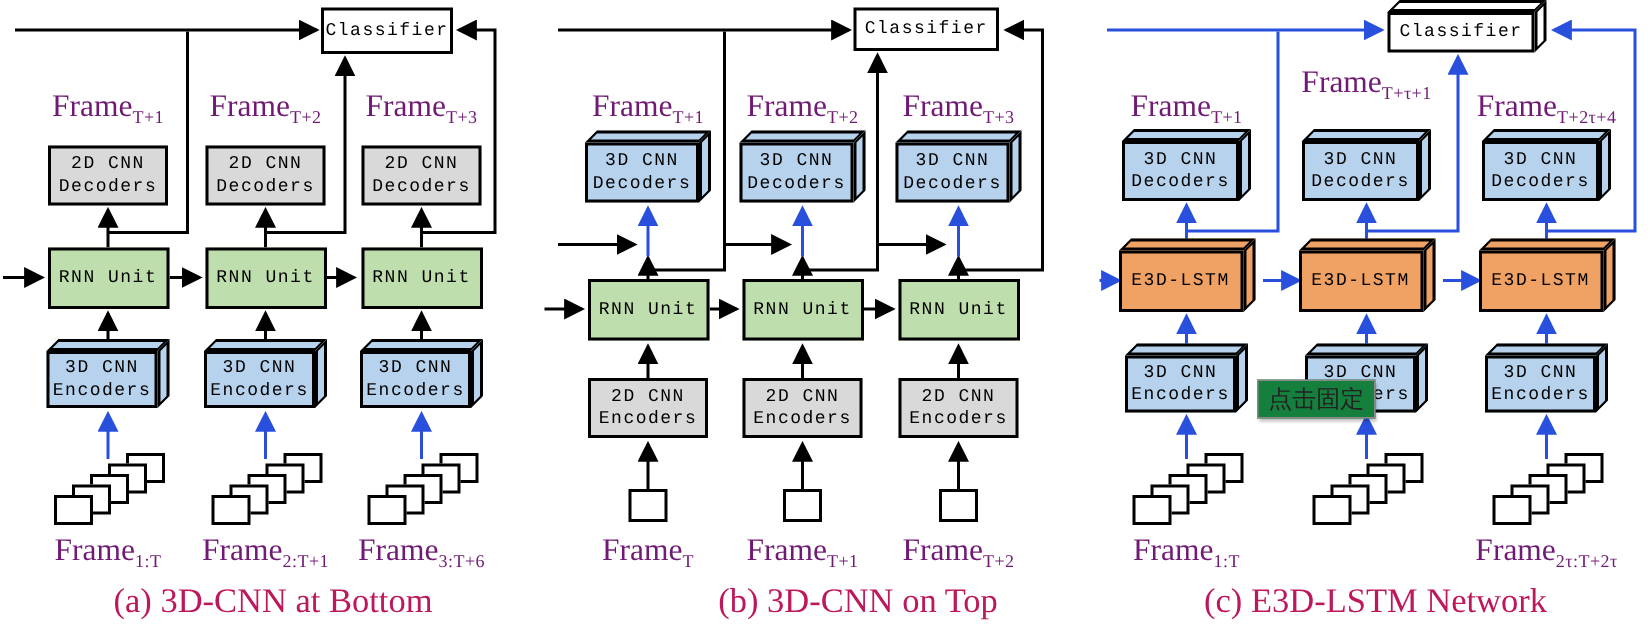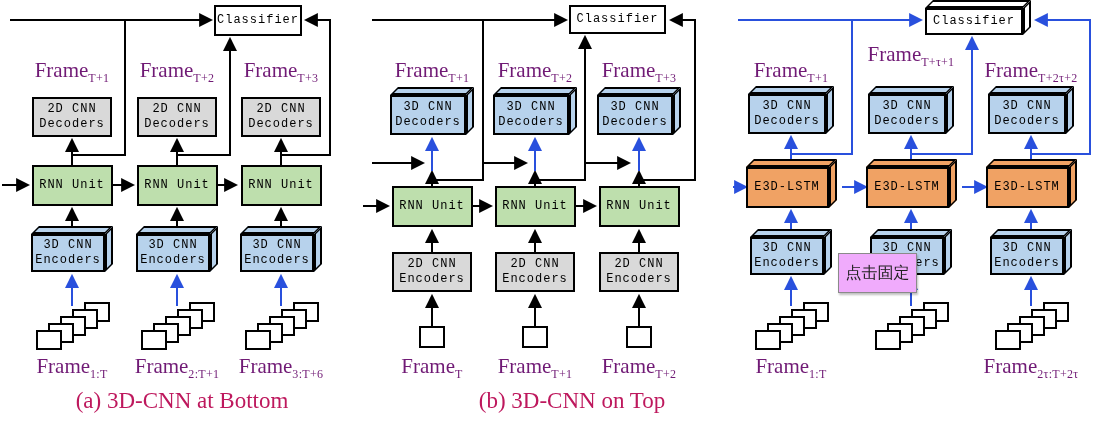--- a/index.html
+++ b/index.html
@@ -30,22 +30,22 @@
   .fl{position:absolute;transform:translateX(-50%);white-space:nowrap;z-index:2;color:#701a75;
       font-family:"Liberation Serif","DejaVu Serif",serif;font-size:21px;}
   .fl sub{font-size:12px;letter-spacing:0.3px;}
   .caption{position:absolute;transform:translateX(-50%);white-space:nowrap;z-index:2;color:#be185d;
       font-family:"Liberation Serif","DejaVu Serif",serif;font-size:23px;}
 
   .sheetwrap{position:absolute;width:74px;height:48px;z-index:2;}
   .sheet{position:absolute;box-sizing:border-box;width:26px;height:20px;background:#fff;border:2px solid #000;}
   .square{position:absolute;box-sizing:border-box;width:26px;height:22px;background:#fff;border:2px solid #000;z-index:2;}
 
-  .tooltip{position:absolute;left:838px;top:253px;width:79px;height:40px;box-sizing:border-box;
-           background:#f0abfc;border:1px solid #8a8a8a;box-shadow:1px 2px 2px rgba(0,0,0,0.25);
+  .tooltip{position:absolute;left:838px;top:253px;width:79px;height:26px;box-sizing:border-box;
+           background:#15803d;border:1px solid #8a8a8a;box-shadow:1px 2px 2px rgba(0,0,0,0.25);
            display:flex;align-items:center;justify-content:center;z-index:6;
            font-family:"DejaVu Sans","Liberation Sans",sans-serif;font-size:16px;color:#222;}
 </style>
 </head>
 <body>
 
 <div id="canvas">
   <svg id="wires" width="1100" height="426">
     <defs>
       <marker id="ah-k" viewBox="0 0 10 10" refX="8.5" refY="5" markerWidth="7" markerHeight="7" orient="auto">
@@ -216,20 +216,21 @@
     </div>
     <div class="node st-g" style="left: 599px; top: 252px; width: 80px; height: 40px;">
       <span class="bl">2D CNN</span>
       <span class="bl">Encoders</span>
     </div>
     <div class="square" style="left: 626px; top: 326px;"></div>
     <div class="fl" style="left: 639px; top: 354px;"><span>Frame</span><sub>T+2</sub></div>
     <div class="node st-w d3" style="left: 925px; top: 8px; width: 98px; height: 27px;">
       <span class="bl">Classifier</span>
     </div>
+    <div class="caption" style="left: 917px; top: 388px;">(c) E3D-LSTM Network</div>
     <div class="fl" style="left: 791px; top: 58px;"><span>Frame</span><sub>T+1</sub></div>
     <div class="node st-b d3" style="left: 748px; top: 94px; width: 78px; height: 40px;">
       <span class="bl">3D CNN</span>
       <span class="bl">Decoders</span>
     </div>
     <div class="node st-o d3" style="left: 745.5px; top: 167px; width: 83px; height: 41px;">
       <span class="bl">E3D-LSTM</span>
     </div>
     <div class="node st-b d3" style="left: 750px; top: 237px; width: 74px; height: 38px;">
       <span class="bl">3D CNN</span>
@@ -255,21 +256,21 @@
       <span class="bl">3D CNN</span>
       <span class="bl">Encoders</span>
     </div>
     <div class="sheetwrap" style="left: 875px; top: 302px;">
       <span class="sheet" style="left: 48px; top: 0px;"></span>
       <span class="sheet" style="left: 36px; top: 7px;"></span>
       <span class="sheet" style="left: 24px; top: 14px;"></span>
       <span class="sheet" style="left: 12px; top: 21px;"></span>
       <span class="sheet" style="left: 0px; top: 28px;"></span>
     </div>
-    <div class="fl" style="left: 1031px; top: 58px;"><span>Frame</span><sub>T+2τ+2</sub></div>
+    <div class="fl" style="left: 1031px; top: 58px;"><span>Frame</span><sub>T+2τ+4</sub></div>
     <div class="node st-b d3" style="left: 988px; top: 94px; width: 78px; height: 40px;">
       <span class="bl">3D CNN</span>
       <span class="bl">Decoders</span>
     </div>
     <div class="node st-o d3" style="left: 985.5px; top: 167px; width: 83px; height: 41px;">
       <span class="bl">E3D-LSTM</span>
     </div>
     <div class="node st-b d3" style="left: 990px; top: 237px; width: 74px; height: 38px;">
       <span class="bl">3D CNN</span>
       <span class="bl">Encoders</span>

